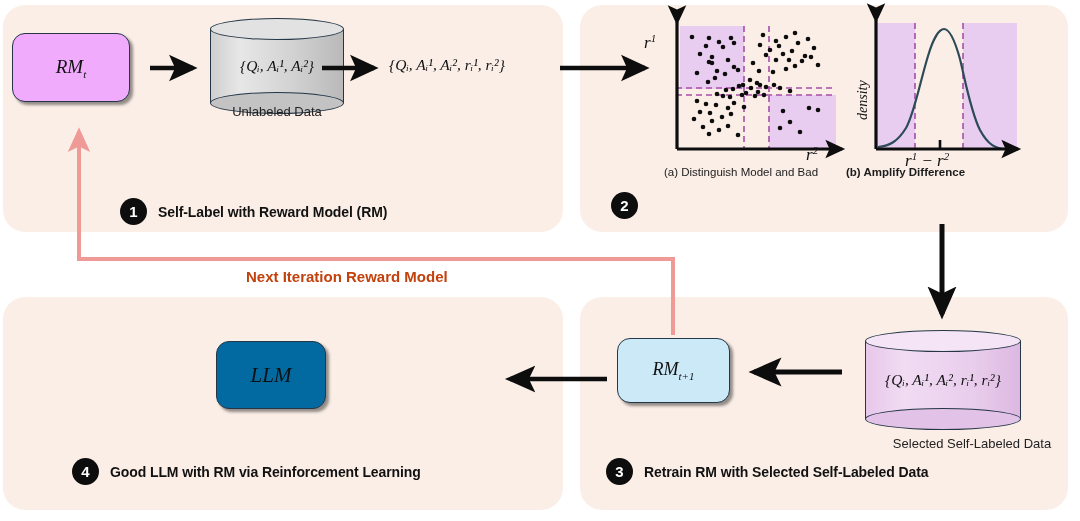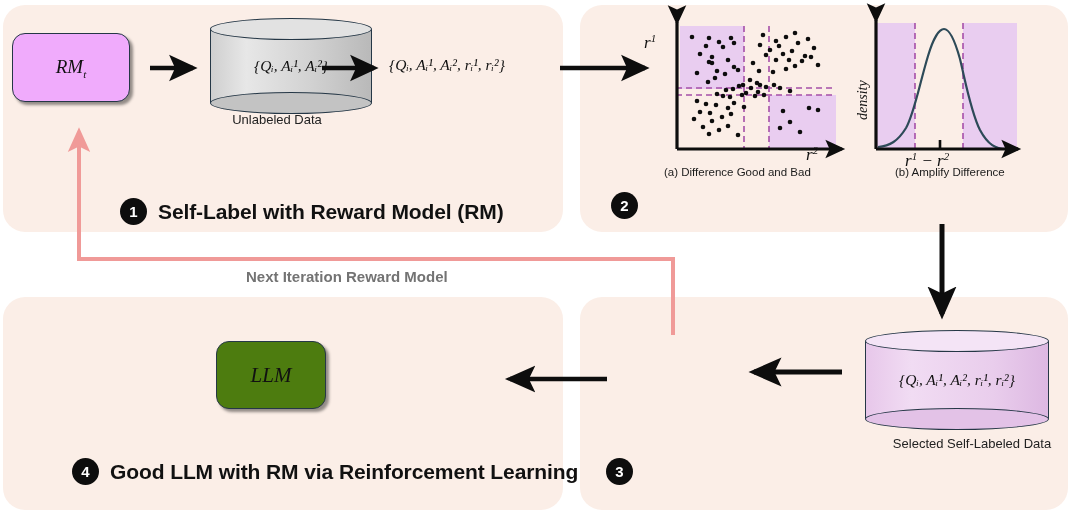--- a/index.html
+++ b/index.html
@@ -21,43 +21,43 @@
 
   
   .step{position:absolute;display:flex;align-items:center;gap:11px;}
   .badge{
     width:27px;height:27px;border-radius:50%;background:#0d0d0d;color:#ffffff;
     display:flex;align-items:center;justify-content:center;
     font-size:15px;font-weight:bold;line-height:1;
     font-family:"Liberation Sans","DejaVu Sans",sans-serif;
   }
   .caption{
-    font-size:21px;font-weight:bold;color:#111111;white-space:nowrap;
+    font-size:14px;font-weight:bold;color:#111111;white-space:nowrap;
     letter-spacing:-0.1px;
   }
 
   
   .nodebox{
     position:absolute;border:1.6px solid #253746;border-radius:13px;
     box-shadow:3px 3px 3px rgba(0,0,0,.42);
     display:flex;align-items:center;justify-content:center;
   }
   .nodebox .mlabel{
     font-family:"Liberation Serif","DejaVu Serif",serif;
     font-style:italic;color:#111111;white-space:nowrap;
   }
   #rm-t{left:12px;top:33px;width:116px;height:67px;background:#f0abfc;}
   #rm-t .mlabel{font-size:19px;}
   #rm-t1{left:617px;top:338px;width:111px;height:63px;background:#cbe9f7;}
   #rm-t1 .mlabel{font-size:18px;}
-  #llm{left:216px;top:341px;width:108px;height:66px;background:#4d7c0f;}
+  #llm{left:216px;top:341px;width:108px;height:66px;background:#0369a1;}
   #llm .mlabel{font-size:21px;}
 
   
-  .cyl{position:absolute;padding-left:28px;}
+  .cyl{position:absolute;}
   .cyl .cbody{
     position:absolute;left:0;right:0;top:11px;bottom:11px;
     border-left:1.6px solid #253746;border-right:1.6px solid #253746;
   }
   .cyl .ctop,.cyl .cbot{
     position:absolute;left:0;width:100%;height:22px;box-sizing:border-box;
     border:1.6px solid #253746;border-radius:50%;
   }
   .cyl .ctop{top:0;}
   .cyl .cbot{bottom:0;}
@@ -92,21 +92,21 @@
 
   
   #arrows{position:absolute;left:0;top:0;width:1080px;height:521px;pointer-events:none;}
 
   
   .subcap{position:absolute;font-size:11.5px;color:#1b1b1b;white-space:nowrap;}
 
   
   #loop-label{
     position:absolute;left:246px;top:268px;
-    font-size:15px;font-weight:bold;color:#737373;white-space:nowrap;
+    font-size:15px;font-weight:bold;color:#c2410c;white-space:nowrap;
   }
 </style>
 </head>
 <body>
 
 <div id="stage">
 
   <div class="panel" id="panel1"></div>
   <div class="panel" id="panel2"></div>
   <div class="panel" id="panel4"></div>
@@ -115,47 +115,51 @@
   <div class="nodebox" id="rm-t">
     <span class="mlabel"><span>RM</span><sub style="font-size:11px;">t</sub></span>
   </div>
 
   <div class="cyl" id="cyl-unlabeled">
     <div class="cbody"></div>
     <div class="cbot"></div>
     <div class="ctop"></div>
     <div class="ctxt">{Qᵢ, Aᵢ¹, Aᵢ²}</div>
   </div>
-  <div class="cyl-caption" style="left:210px;top:112px;width:134px;">Unlabeled Data</div>
+  <div class="cyl-caption" style="left:210px;top:104px;width:134px;">Unlabeled Data</div>
 
   <div class="mathtext" id="tuple-out">{Qᵢ, Aᵢ¹, Aᵢ², rᵢ¹, rᵢ²}</div>
 
   <div class="step" style="left:120px;top:198px;">
     <div class="badge">1</div>
     <div class="caption">Self-Label with Reward Model (RM)</div>
   </div>
 
-  <div class="subcap" style="left:664px;top:166px;">(a) Difference Good and Bad</div>
-  <div class="subcap" style="left:895px;top:166px;">(b) Amplify Difference</div>
+  <div class="subcap" style="left:664px;top:166px;">(a) Distinguish Model and Bad</div>
+  <div class="subcap" style="left:846px;top:166px;font-weight:bold;">(b) Amplify Difference</div>
 
   <div class="step" style="left:611px;top:192px;">
     <div class="badge">2</div>
   </div>
 
+  <div class="nodebox" id="rm-t1">
+    <span class="mlabel"><span>RM</span><sub style="font-size:11px;">t+1</sub></span>
+  </div>
 
   <div class="cyl" id="cyl-selected">
     <div class="cbody"></div>
     <div class="cbot"></div>
     <div class="ctop"></div>
     <div class="ctxt">{Qᵢ, Aᵢ¹, Aᵢ², rᵢ¹, rᵢ²}</div>
   </div>
   <div class="cyl-caption" style="left:884px;top:436px;width:176px;">Selected Self-Labeled Data</div>
 
   <div class="step" style="left:606px;top:458px;">
     <div class="badge">3</div>
+    <div class="caption">Retrain RM with Selected Self-Labeled Data</div>
   </div>
 
   <div class="nodebox" id="llm">
     <span class="mlabel">LLM</span>
   </div>
 
   <div class="step" style="left:72px;top:458px;">
     <div class="badge">4</div>
     <div class="caption">Good LLM with RM via Reinforcement Learning</div>
   </div>

